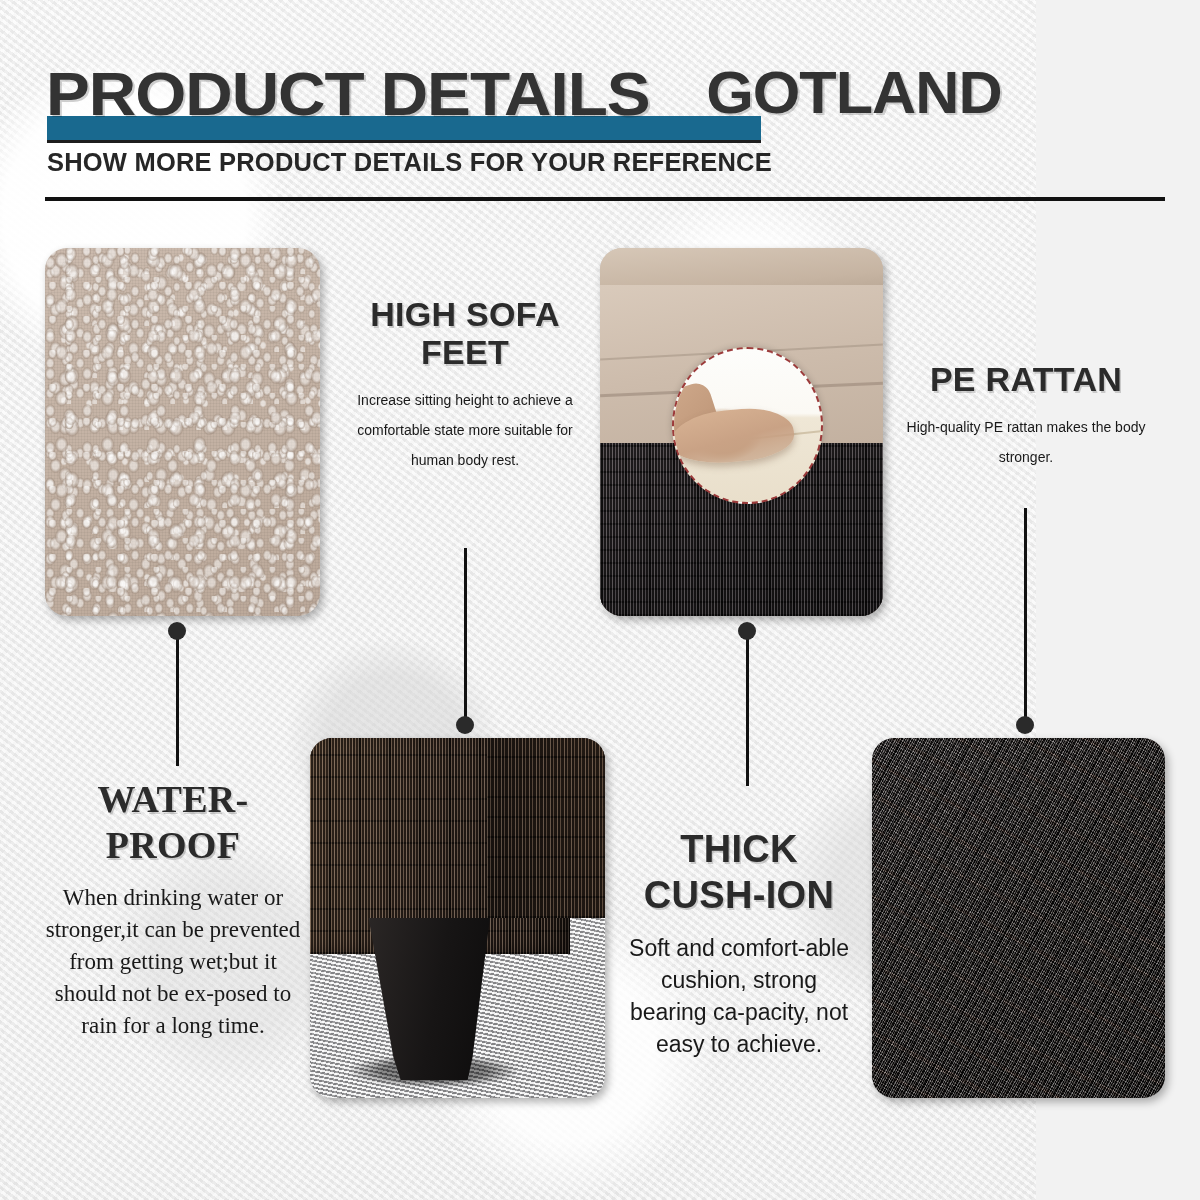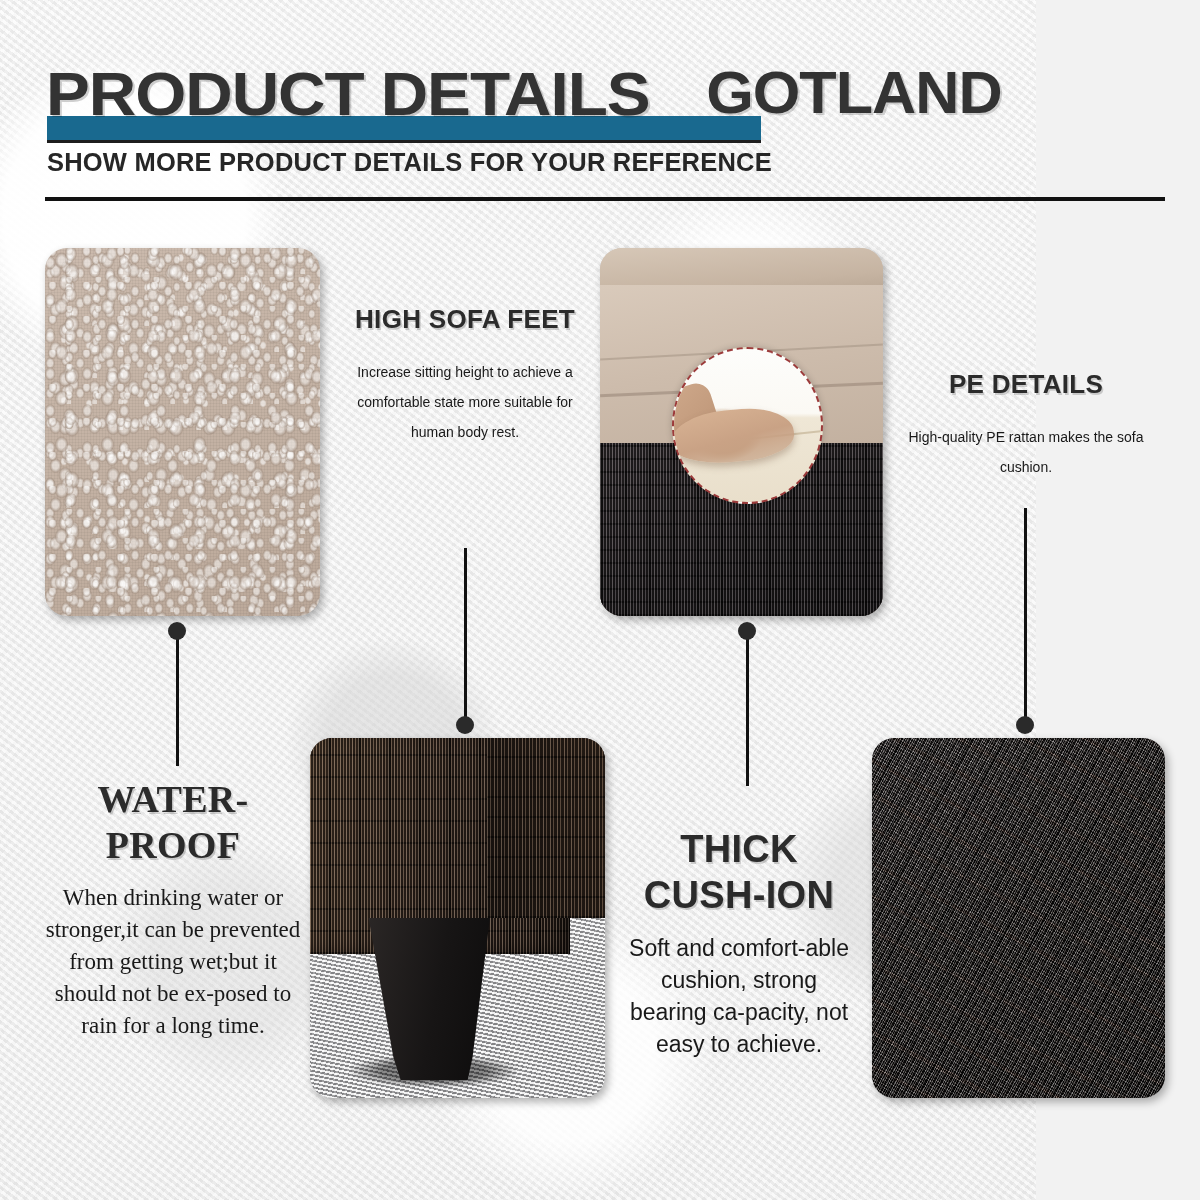--- a/index.html
+++ b/index.html
@@ -216,21 +216,21 @@
   }
 
   
   .conn{position:absolute;background:#111;width:3px;z-index:5;}
   .dot{position:absolute;width:18px;height:18px;border-radius:50%;background:#2a2a2a;z-index:6;}
 
   
   .blk{position:absolute;text-align:center;z-index:5;}
   .blk h3{
     margin:0;font-weight:bold;color:#2b2b2b;
-    font-size:26px;line-height:48px;letter-spacing:.3px;
+    font-size:34px;line-height:38px;letter-spacing:.3px;
     text-shadow:1.5px 1.5px 0 rgba(0,0,0,.17);
   }
   .blk p{
     margin:14px 0 0 0;color:#191919;
     font-size:14px;line-height:30px;font-weight:normal;
   }
   .blk.big h3{font-size:38px;line-height:46px;}
   .blk.big p{font-size:23px;line-height:32px;}
 </style>
 </head>
@@ -280,22 +280,22 @@
 
   <div class="conn" style="left:1023.5px;top:508px;height:212px;"></div>
   <div class="dot" style="left:1016px;top:716px;"></div>
 
   <div class="blk" style="left:346px;top:295px;width:238px;">
     <h3>HIGH SOFA FEET</h3>
     <p>Increase sitting height to achieve a comfortable state more suitable for human body rest.</p>
   </div>
 
   <div class="blk" style="left:900px;top:360px;width:252px;">
-    <h3>PE DETAILS</h3>
-    <p>High-quality PE rattan makes the sofa cushion.</p>
+    <h3>PE RATTAN</h3>
+    <p>High-quality PE rattan makes the body stronger.</p>
   </div>
 
   <div class="blk big" style="left:44px;top:776px;width:258px;font-family:Liberation Serif, serif;">
     <h3>WATER-PROOF</h3>
     <p>When drinking water or stronger,it can be prevented from getting wet;but it should not be ex-posed to rain for a long time.</p>
   </div>
 
   <div class="blk big" style="left:620px;top:798px;width:238px;margin-top:28px;">
     <h3>THICK CUSH-ION</h3>
     <p>Soft and comfort-able cushion, strong bearing ca-pacity, not easy to achieve.</p>

